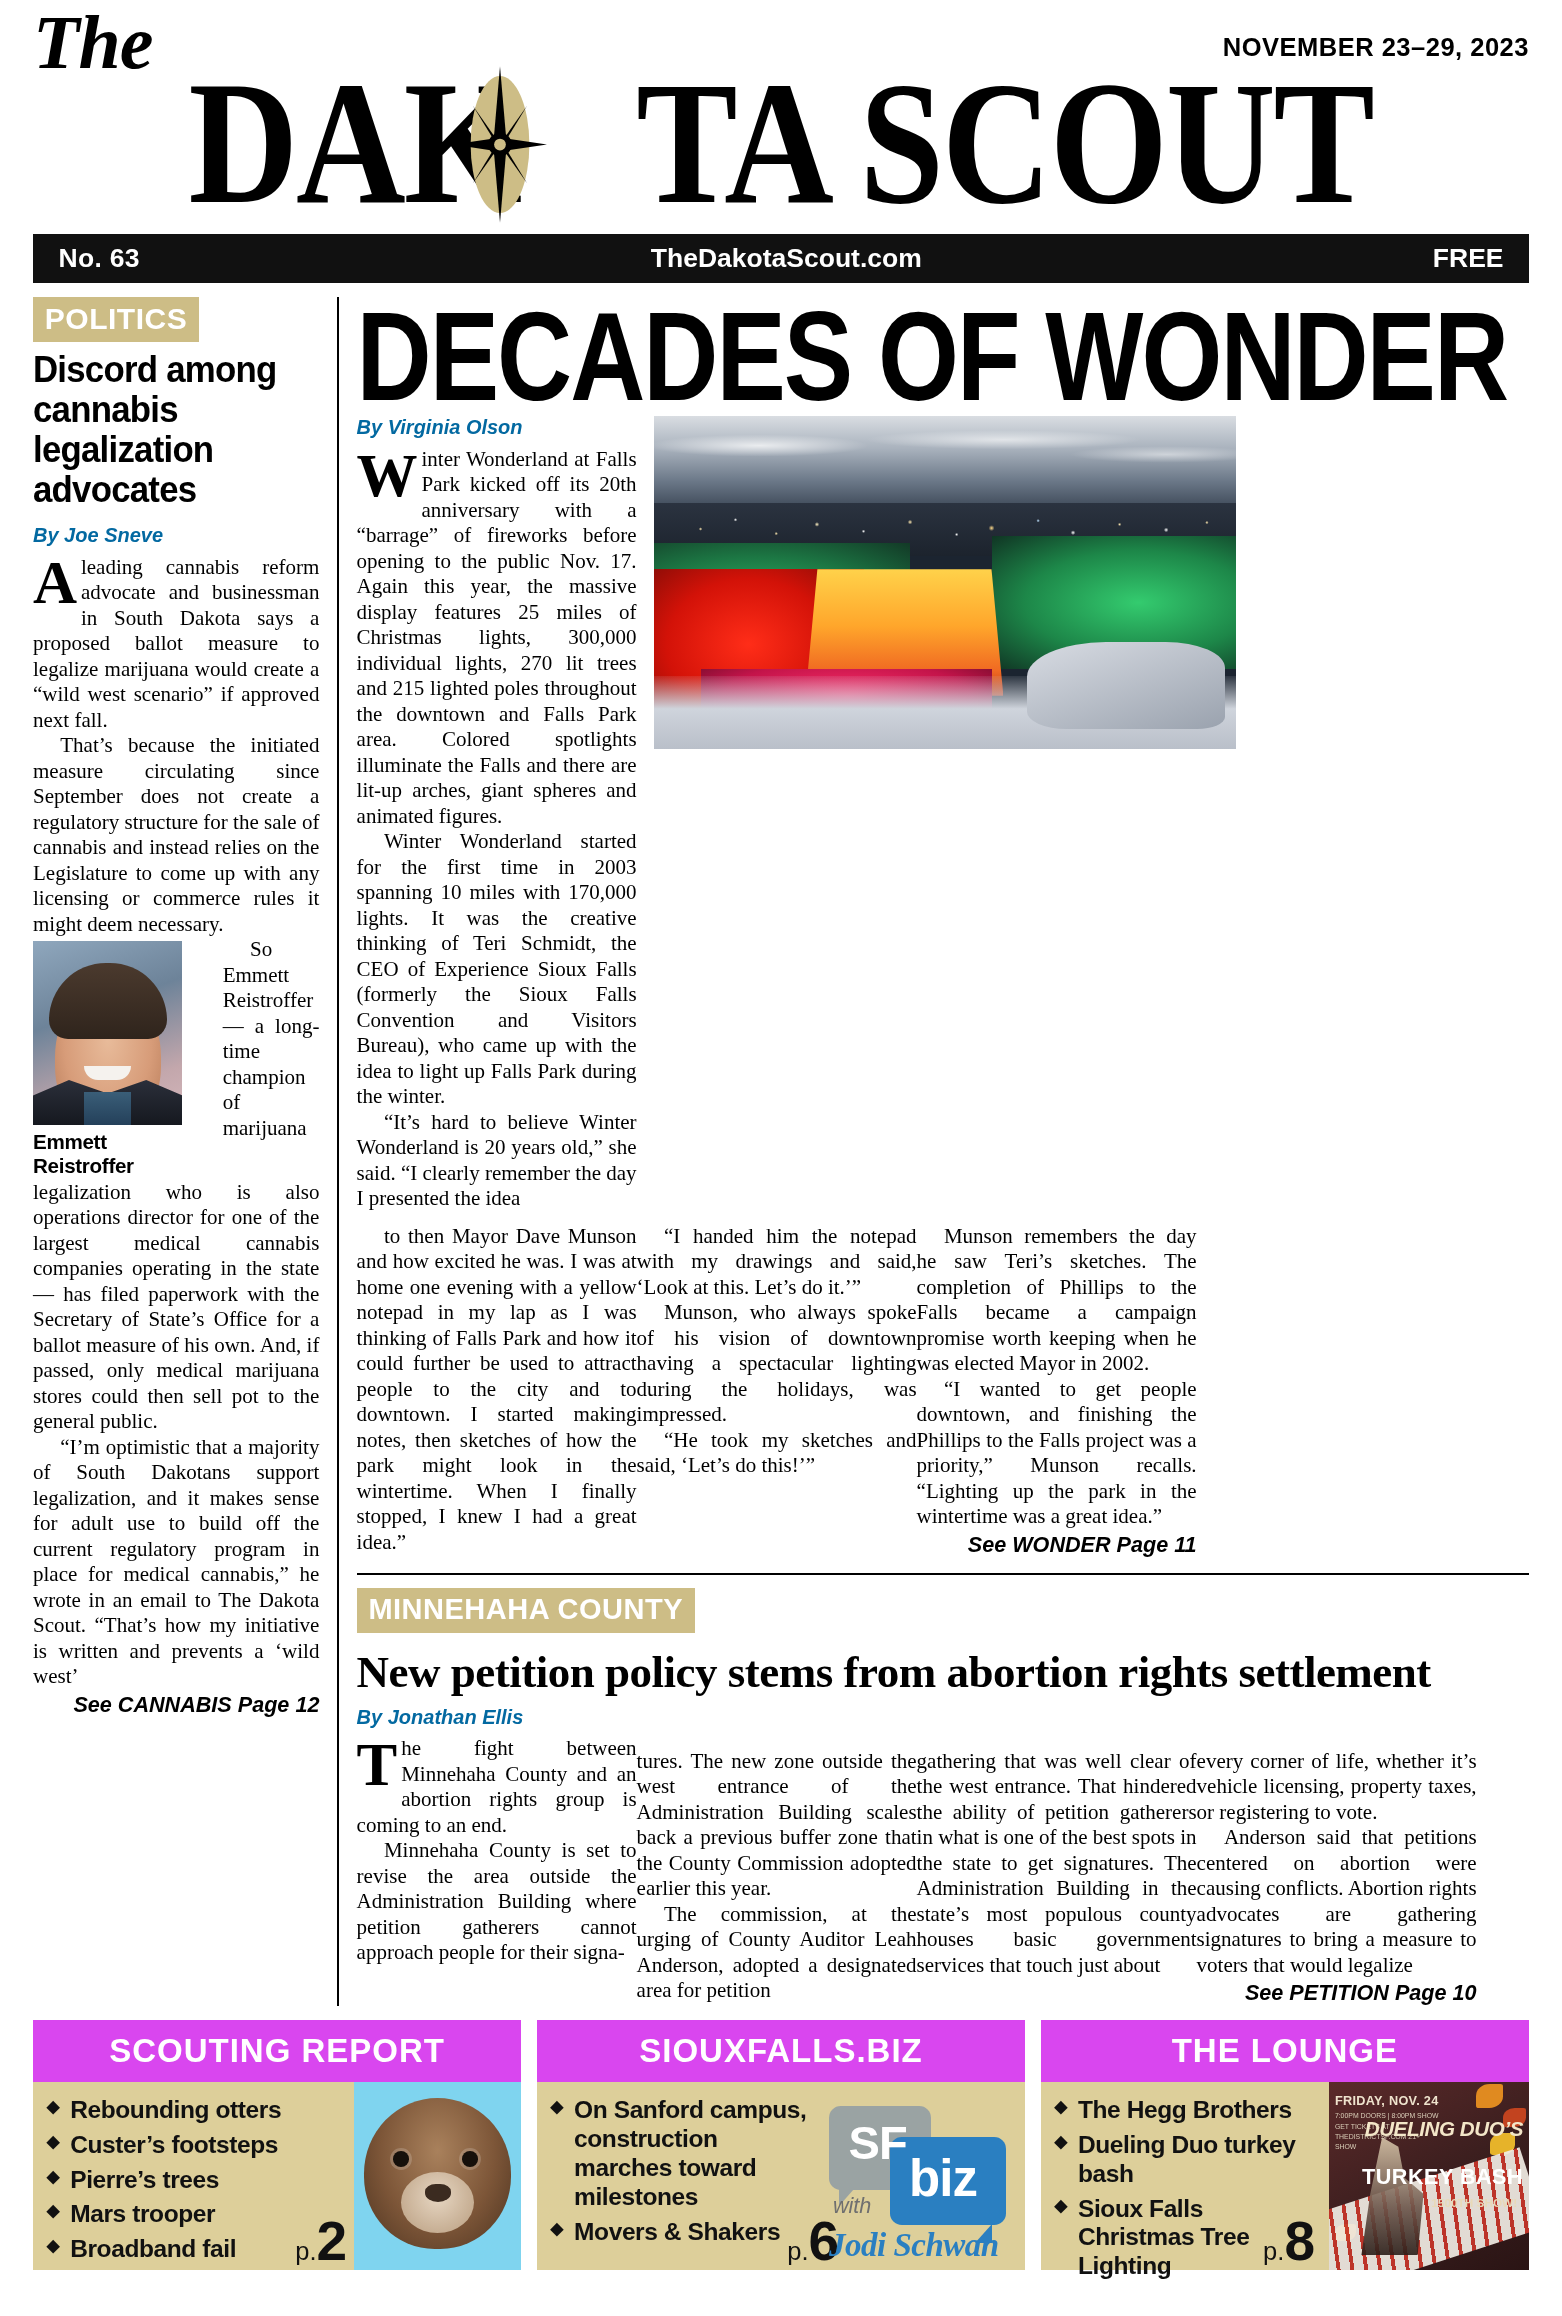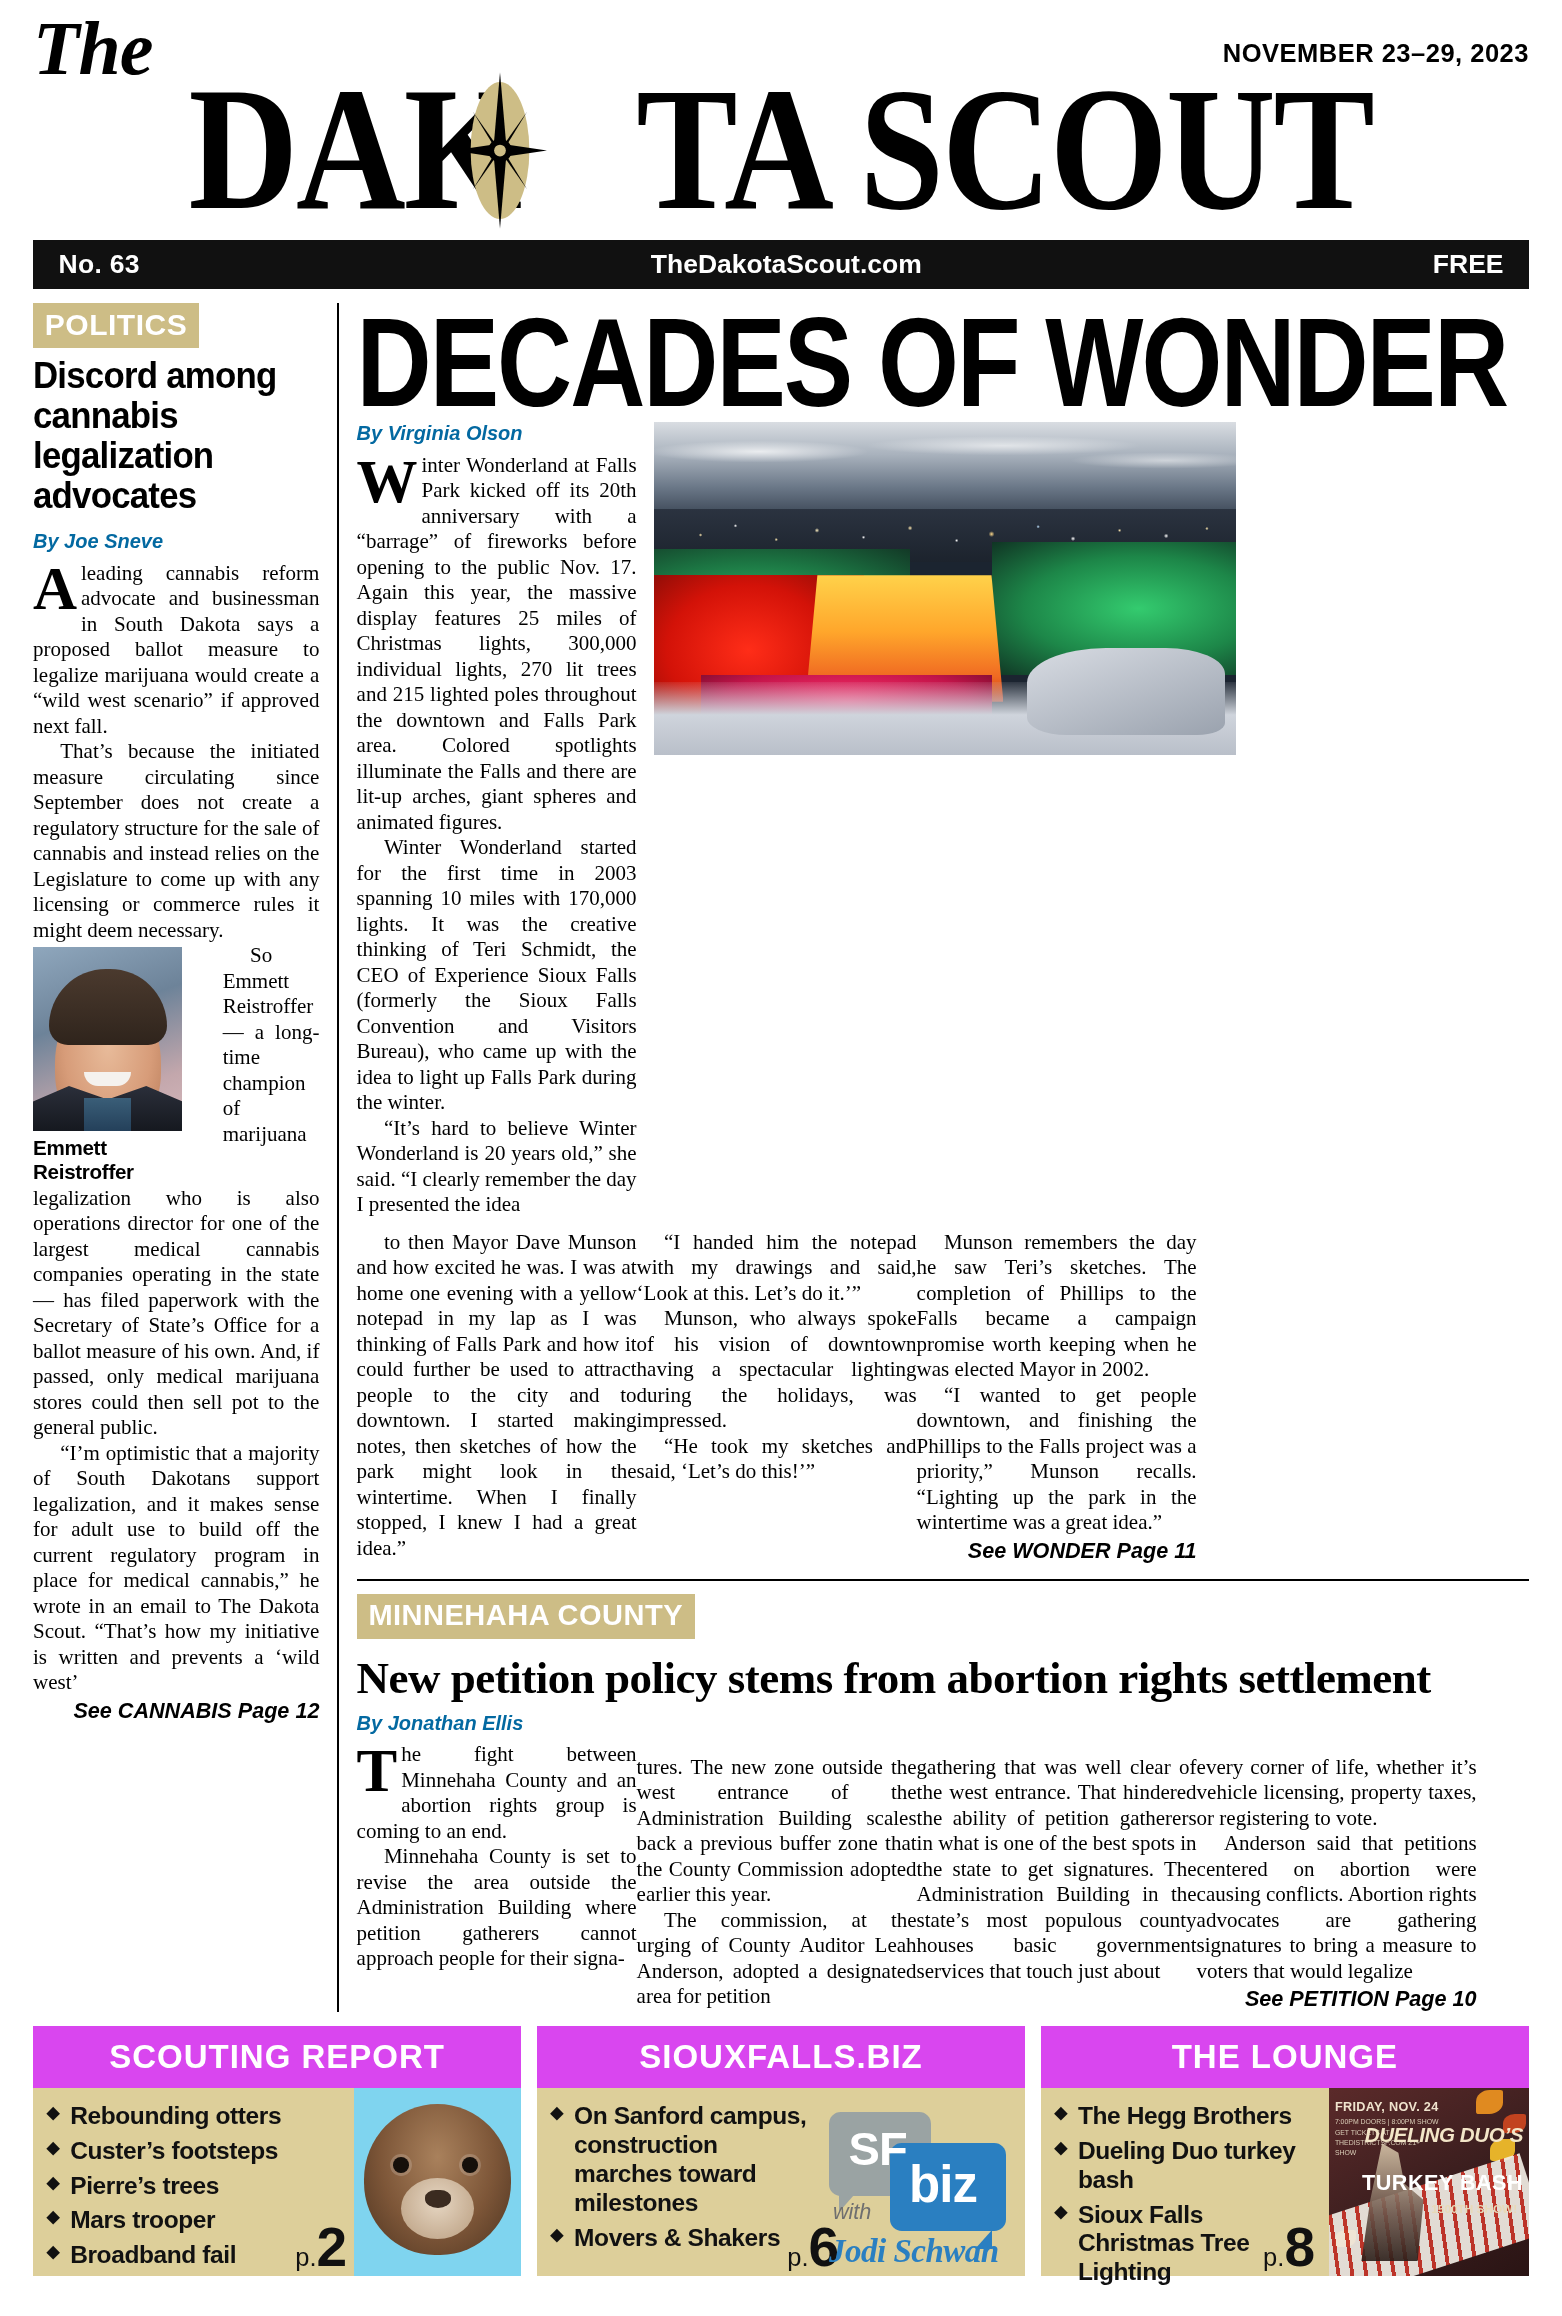--- a/index.html
+++ b/index.html
@@ -5,21 +5,21 @@
   * { box-sizing: border-box; margin: 0; padding: 0; }
   html, body {
     width: 1562px; height: 2316px;
     background: #ffffff;
     font-family: "Liberation Sans", sans-serif;
     overflow: hidden;
   }
   .page { position: relative; width: 1562px; height: 2316px; background:#fff; }
 
   
-  .masthead { position:relative; padding: 17px 33px 0 33px; }
+  .masthead { position:relative; padding: 11px 33px 0 33px; }
   .mh-top { display:flex; align-items:flex-start; justify-content:space-between; }
   .mh-the {
     font-family: "Liberation Serif", serif;
     font-weight: 700; font-style: italic;
     font-size: 76px; line-height: .82; letter-spacing:-1px;
     color:#000;
   }
   .mh-date {
     font-family:"Liberation Sans", sans-serif;
     font-weight:700; font-size:25.5px; letter-spacing:0.5px;

